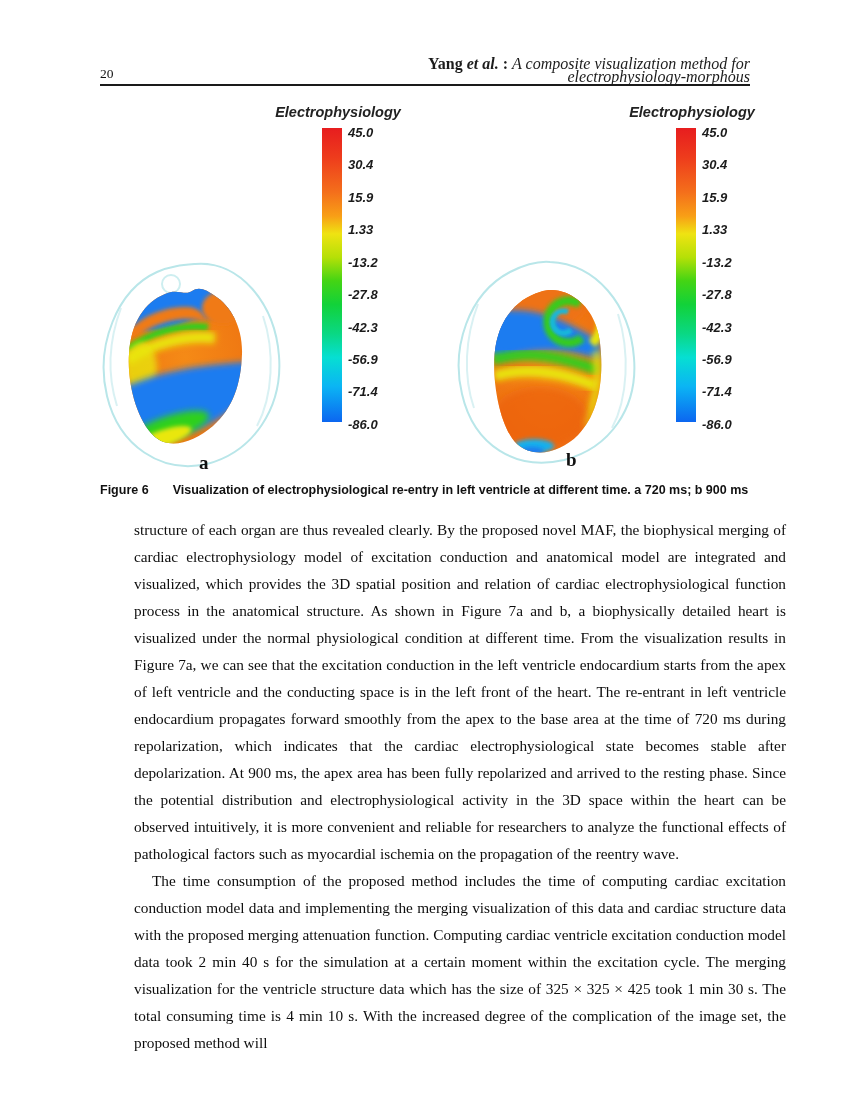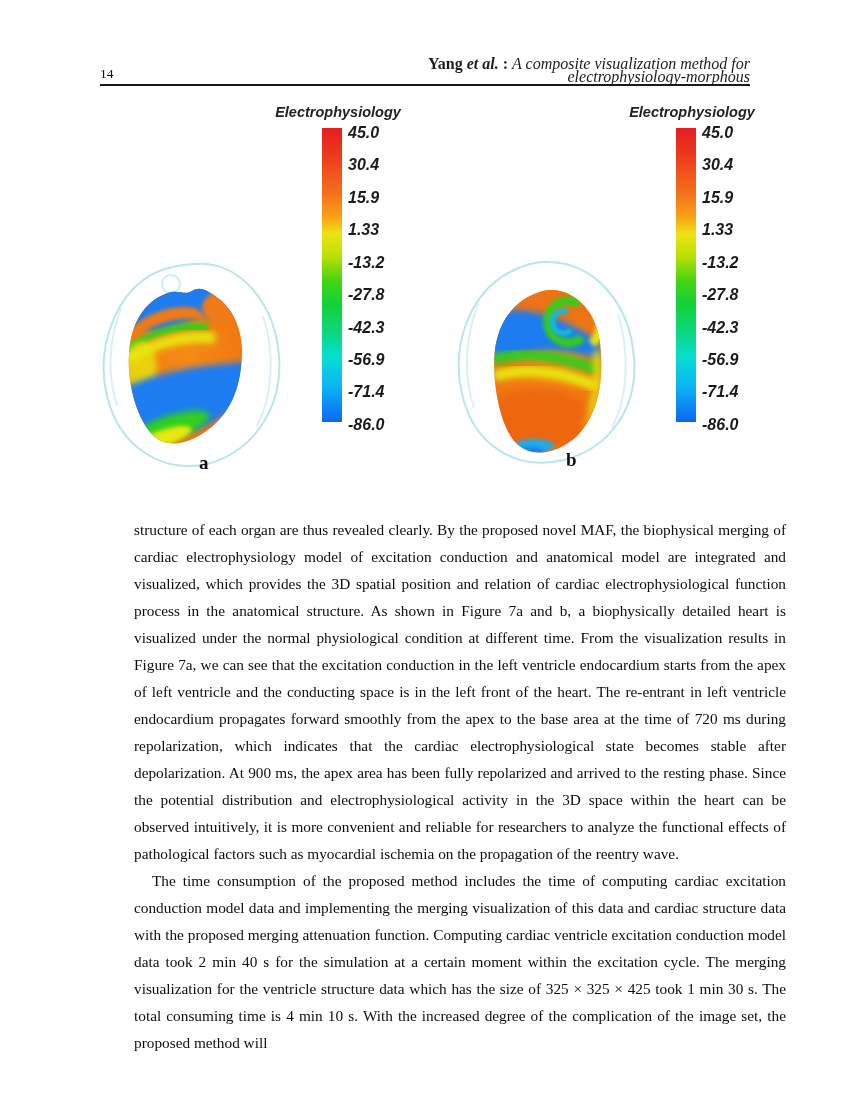--- a/index.html
+++ b/index.html
@@ -21,37 +21,37 @@
   .cb-title{position:absolute;width:160px;text-align:center;font-family:"Liberation Sans",sans-serif;
         font-weight:bold;font-style:italic;font-size:14.5px;color:#222;}
   .cb-bar{position:absolute;width:20px;height:294px;
         background:linear-gradient(to bottom,
           #e71d1f 0%, #ee3c1c 10%, #f4701b 22%, #f89f16 30%, #efe312 36%,
           #b5e007 44%, #44d414 52%, #12d239 60%, #0ad884 70%, #06dfd2 78%,
           #0bb4f4 88%, #0c66f0 100%);}
   .cb-ticks{position:absolute;width:46px;height:300px;}
   .cb-ticks span{position:absolute;left:0;height:14px;line-height:14px;
         font-family:"Liberation Sans",sans-serif;font-weight:bold;font-style:italic;
-        font-size:16px;color:#1b1b1b;}
+        font-size:13px;color:#1b1b1b;}
   
   .caption{position:absolute;left:100px;top:483px;width:655px;white-space:nowrap;
         font-family:"Liberation Sans",sans-serif;font-weight:bold;font-size:12.5px;color:#111;}
   .caption .cap-label{margin-right:24px;}
   
   .body-text{position:absolute;left:99px;top:516px;width:652px;font-size:15.3px;
         line-height:27px;text-align:justify;color:#0d0d0d;margin-left:35px;}
   .body-text p{margin:0;}
   .body-text p.indent{text-indent:18px;}
 </style>
 </head>
 <body>
 
 <div class="page">
 
-  <span class="page-number">14</span>
+  <span class="page-number">20</span>
   <div class="running-head">
     <div><span class="rh-authors">Yang</span><span class="rh-etal"> et al.</span><span class="rh-sep"> : </span><span class="rh-title">A composite visualization method for electrophysiology-morphous</span></div>
   </div>
   <div class="header-rule"></div>
 
   <svg class="heart-svg" style="left:95px;top:256px;" width="200" height="220" viewBox="0 0 200 220">
     <defs>
       <clipPath id="clipA">
           <path d="M34,98 C36,66 50,46 70,38 C82,32 90,40 97,35 C104,30 112,34 120,40 C136,50 148,72 147,98 C146,128 138,152 118,170 C98,187 74,194 59,180 C42,164 32,128 34,98 Z"></path>
         </clipPath>
@@ -155,19 +155,22 @@
     <span style="top:65px">15.9</span>
     <span style="top:97px">1.33</span>
     <span style="top:130px">-13.2</span>
     <span style="top:162px">-27.8</span>
     <span style="top:195px">-42.3</span>
     <span style="top:227px">-56.9</span>
     <span style="top:259px">-71.4</span>
     <span style="top:292px">-86.0</span>
   </div>
 
+  <div class="caption">
+    <span class="cap-label">Figure 6</span><span>Visualization of electrophysiological re-entry in left ventricle at different time. a 720 ms; b 900 ms</span>
+  </div>
 
   <div class="body-text">
     <p>structure of each organ are thus revealed clearly. By the proposed novel MAF, the biophysical merging of cardiac electrophysiology model of excitation conduction and anatomical model are integrated and visualized, which provides the 3D spatial position and relation of cardiac electrophysiological function process in the anatomical structure. As shown in Figure 7a and b, a biophysically detailed heart is visualized under the normal physiological condition at different time. From the visualization results in Figure 7a, we can see that the excitation conduction in the left ventricle endocardium starts from the apex of left ventricle and the conducting space is in the left front of the heart. The re-entrant in left ventricle endocardium propagates forward smoothly from the apex to the base area at the time of 720 ms during repolarization, which indicates that the cardiac electrophysiological state becomes stable after depolarization. At 900 ms, the apex area has been fully repolarized and arrived to the resting phase. Since the potential distribution and electrophysiological activity in the 3D space within the heart can be observed intuitively, it is more convenient and reliable for researchers to analyze the functional effects of pathological factors such as myocardial ischemia on the propagation of the reentry wave.</p>
     <p class="indent">The time consumption of the proposed method includes the time of computing cardiac excitation conduction model data and implementing the merging visualization of this data and cardiac structure data with the proposed merging attenuation function. Computing cardiac ventricle excitation conduction model data took 2 min 40 s for the simulation at a certain moment within the excitation cycle. The merging visualization for the ventricle structure data which has the size of 325 × 325 × 425 took 1 min 30 s. The total consuming time is 4 min 10 s. With the increased degree of the complication of the image set, the proposed method will</p>
   </div>
 
 </div>
 
 </body></html>

